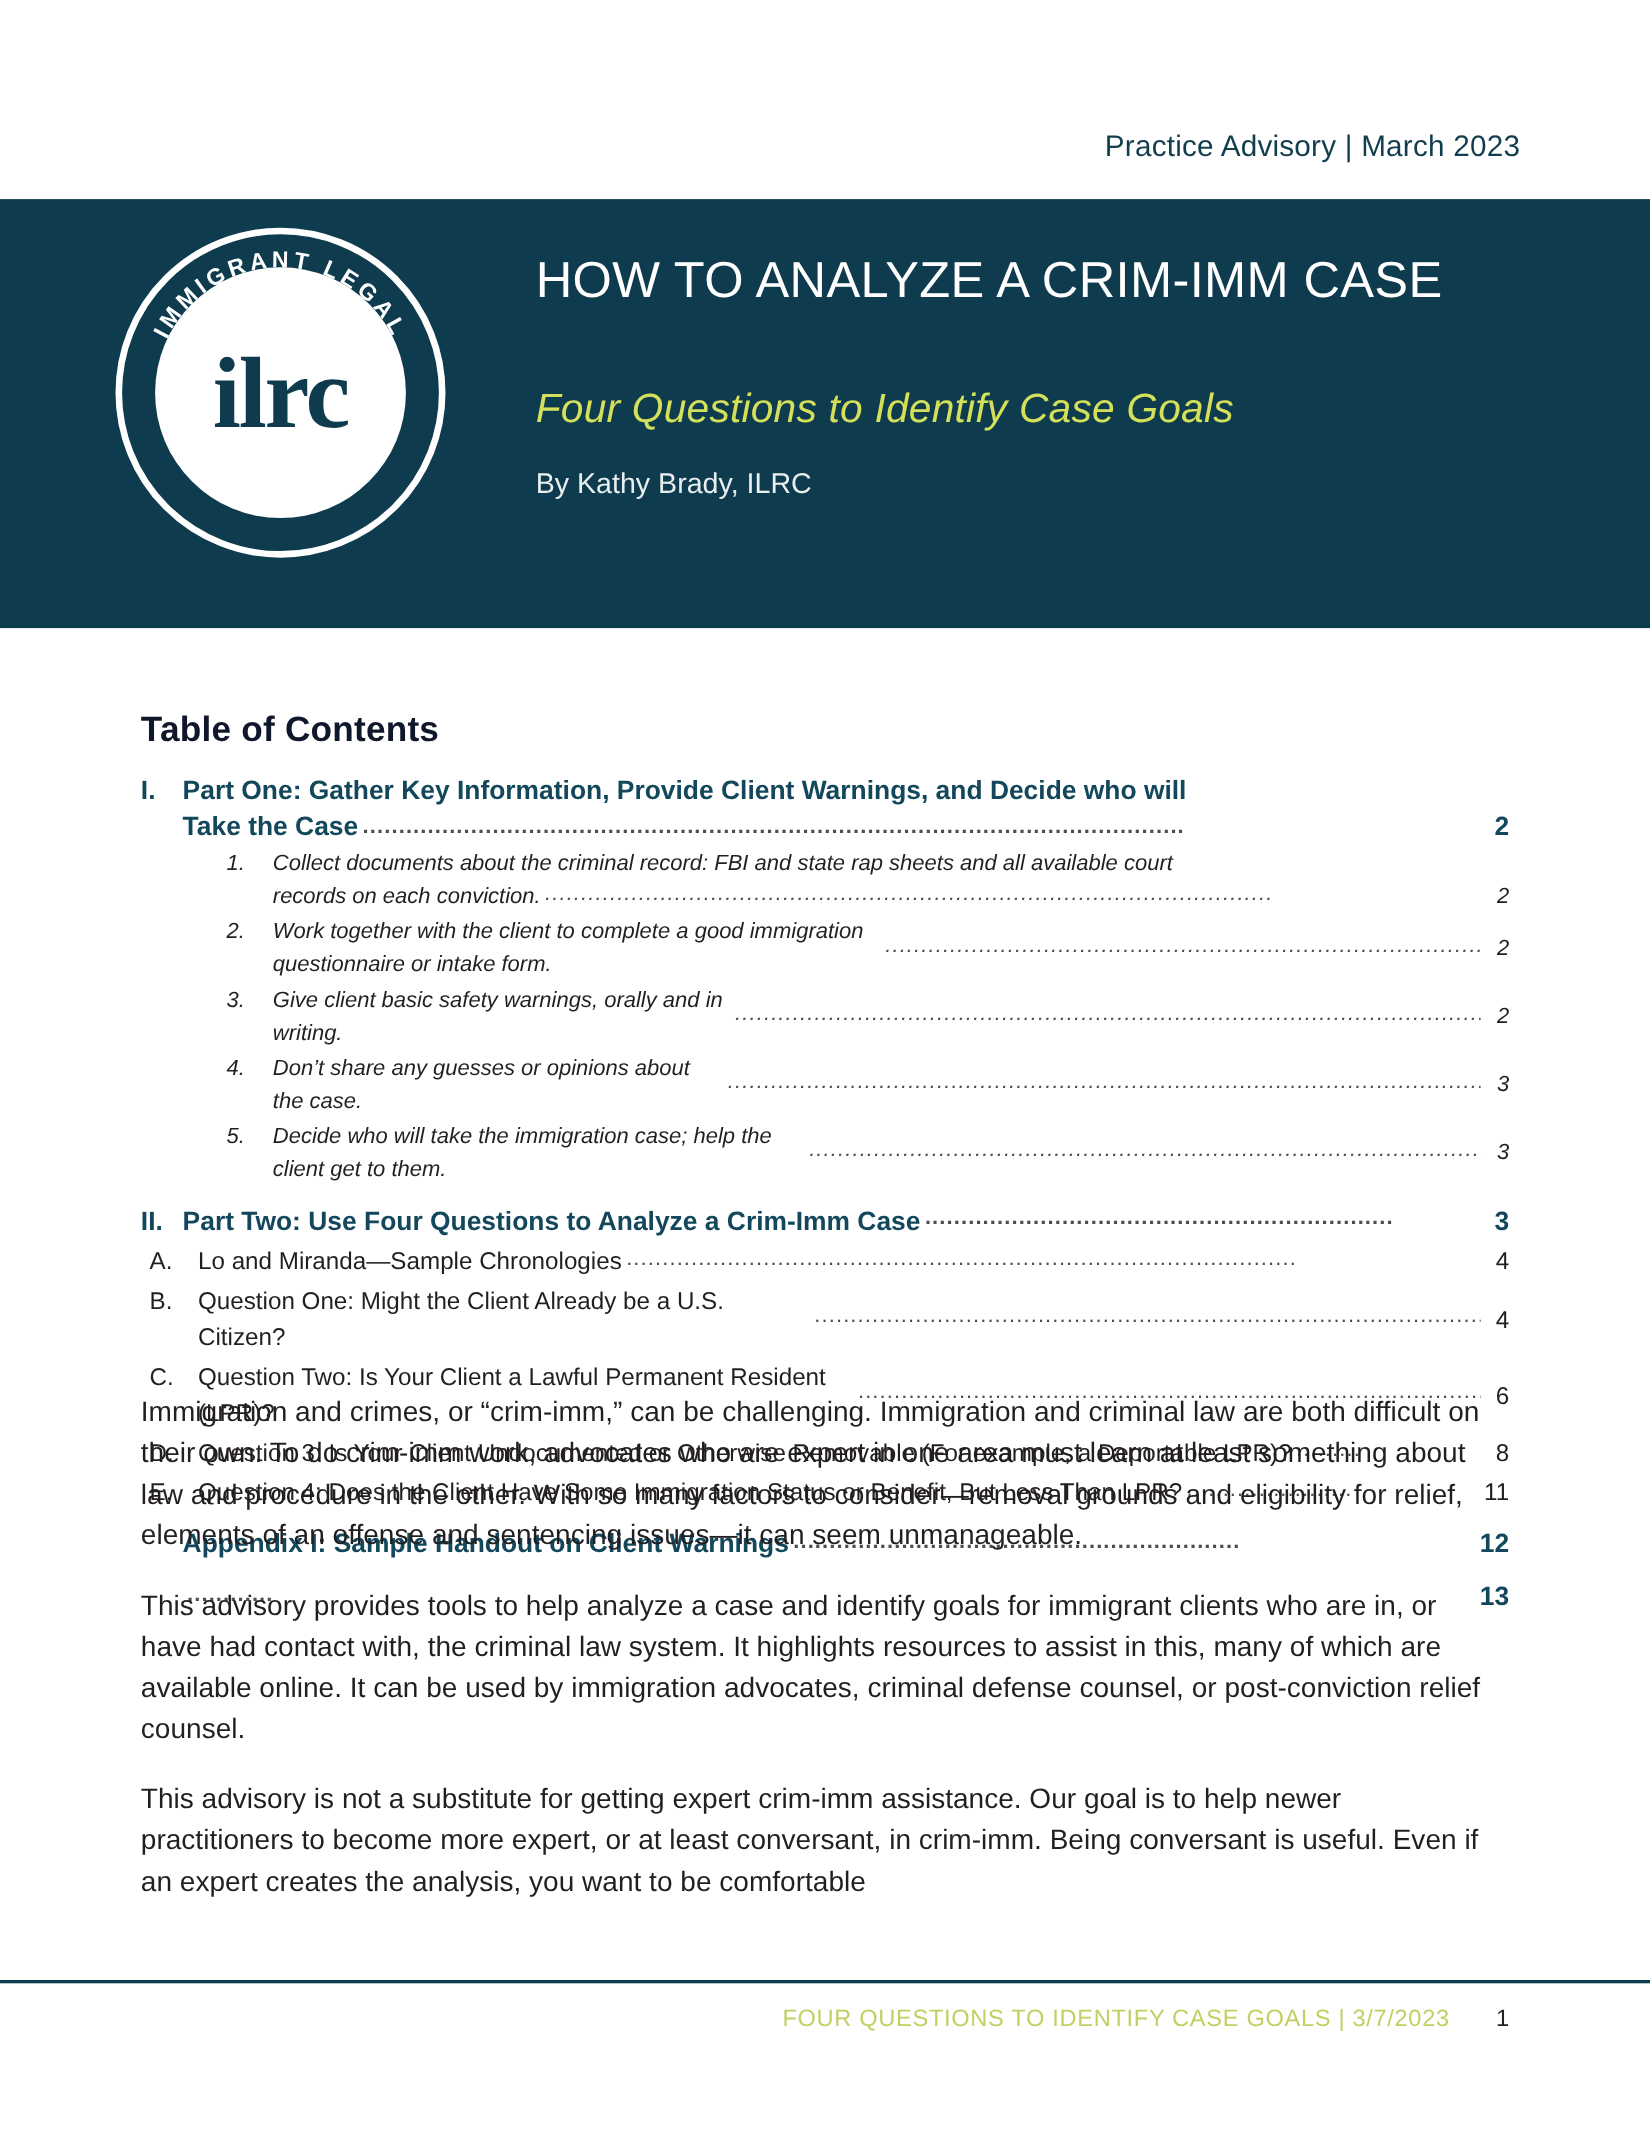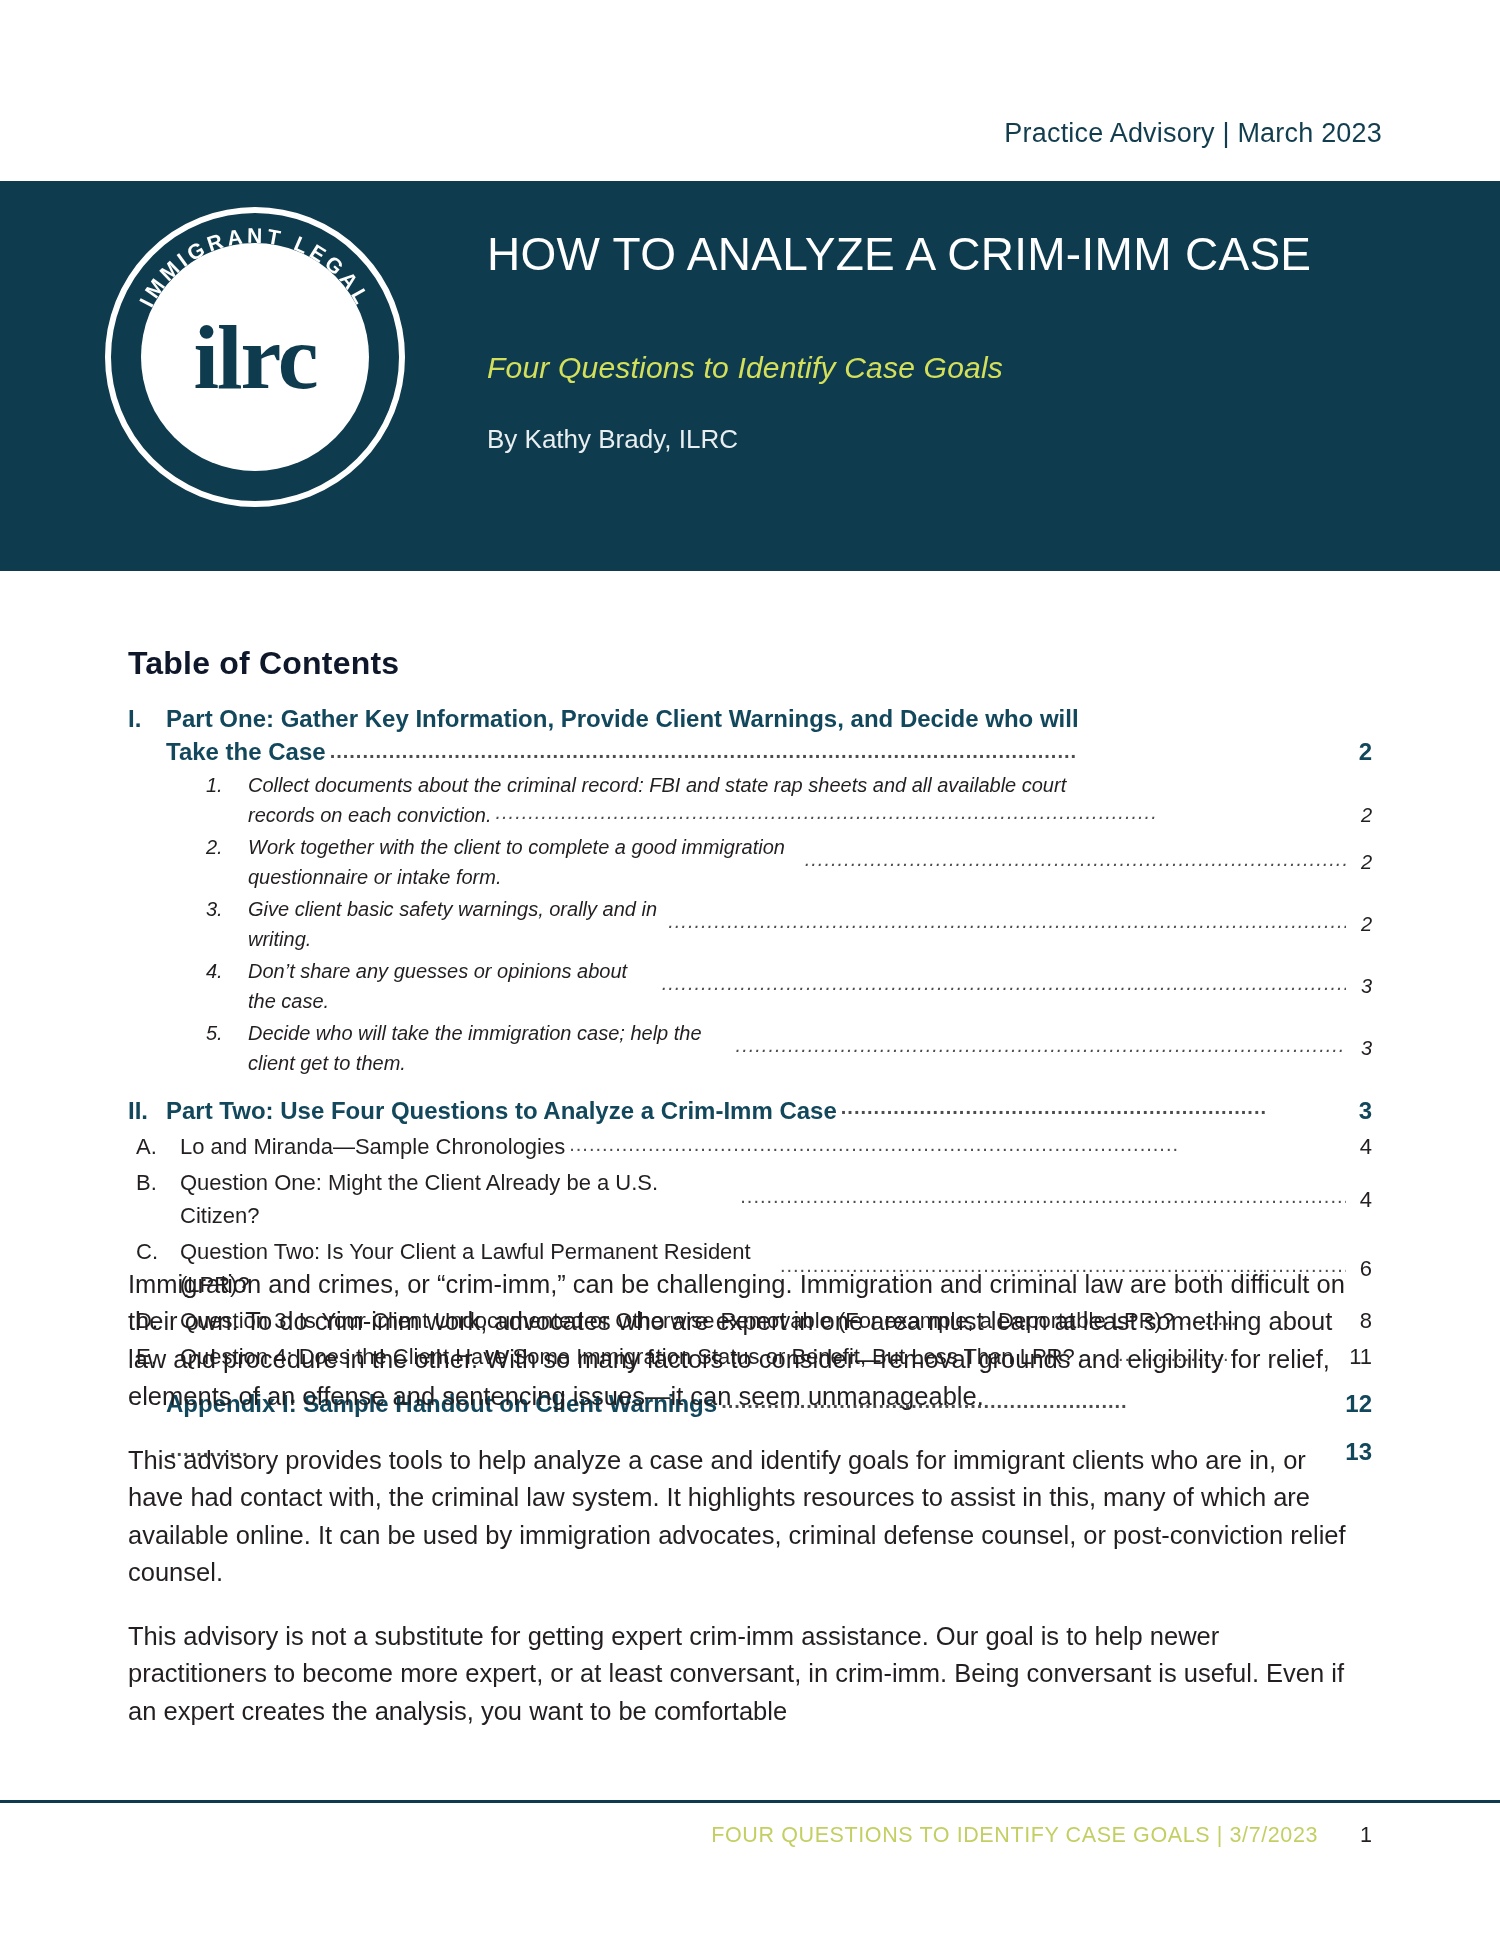--- a/index.html
+++ b/index.html
@@ -92,21 +92,21 @@
     line-height: 1.32;
     color: #ffffff;
     font-weight: 400;
     letter-spacing: 0.3px;
   }
   .hero-subtitle {
     position: absolute;
     left: 487px;
     top: 170px;
     width: 830px;
-    font-size: 30px;
+    font-size: 37px;
     font-style: italic;
     color: #d4e05a;
     letter-spacing: 0.2px;
   }
   .hero-author {
     position: absolute;
     left: 487px;
     top: 243px;
     font-size: 26px;
     color: #e9eff0;

